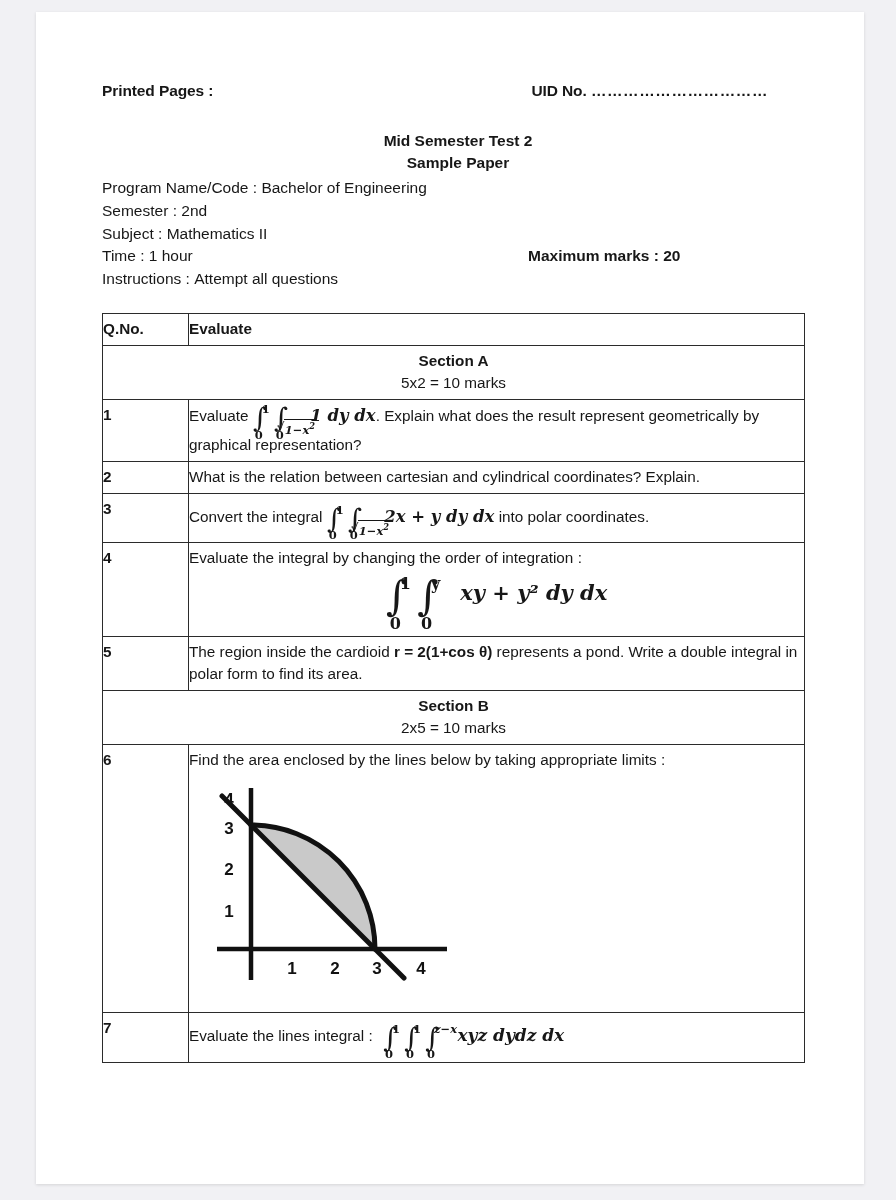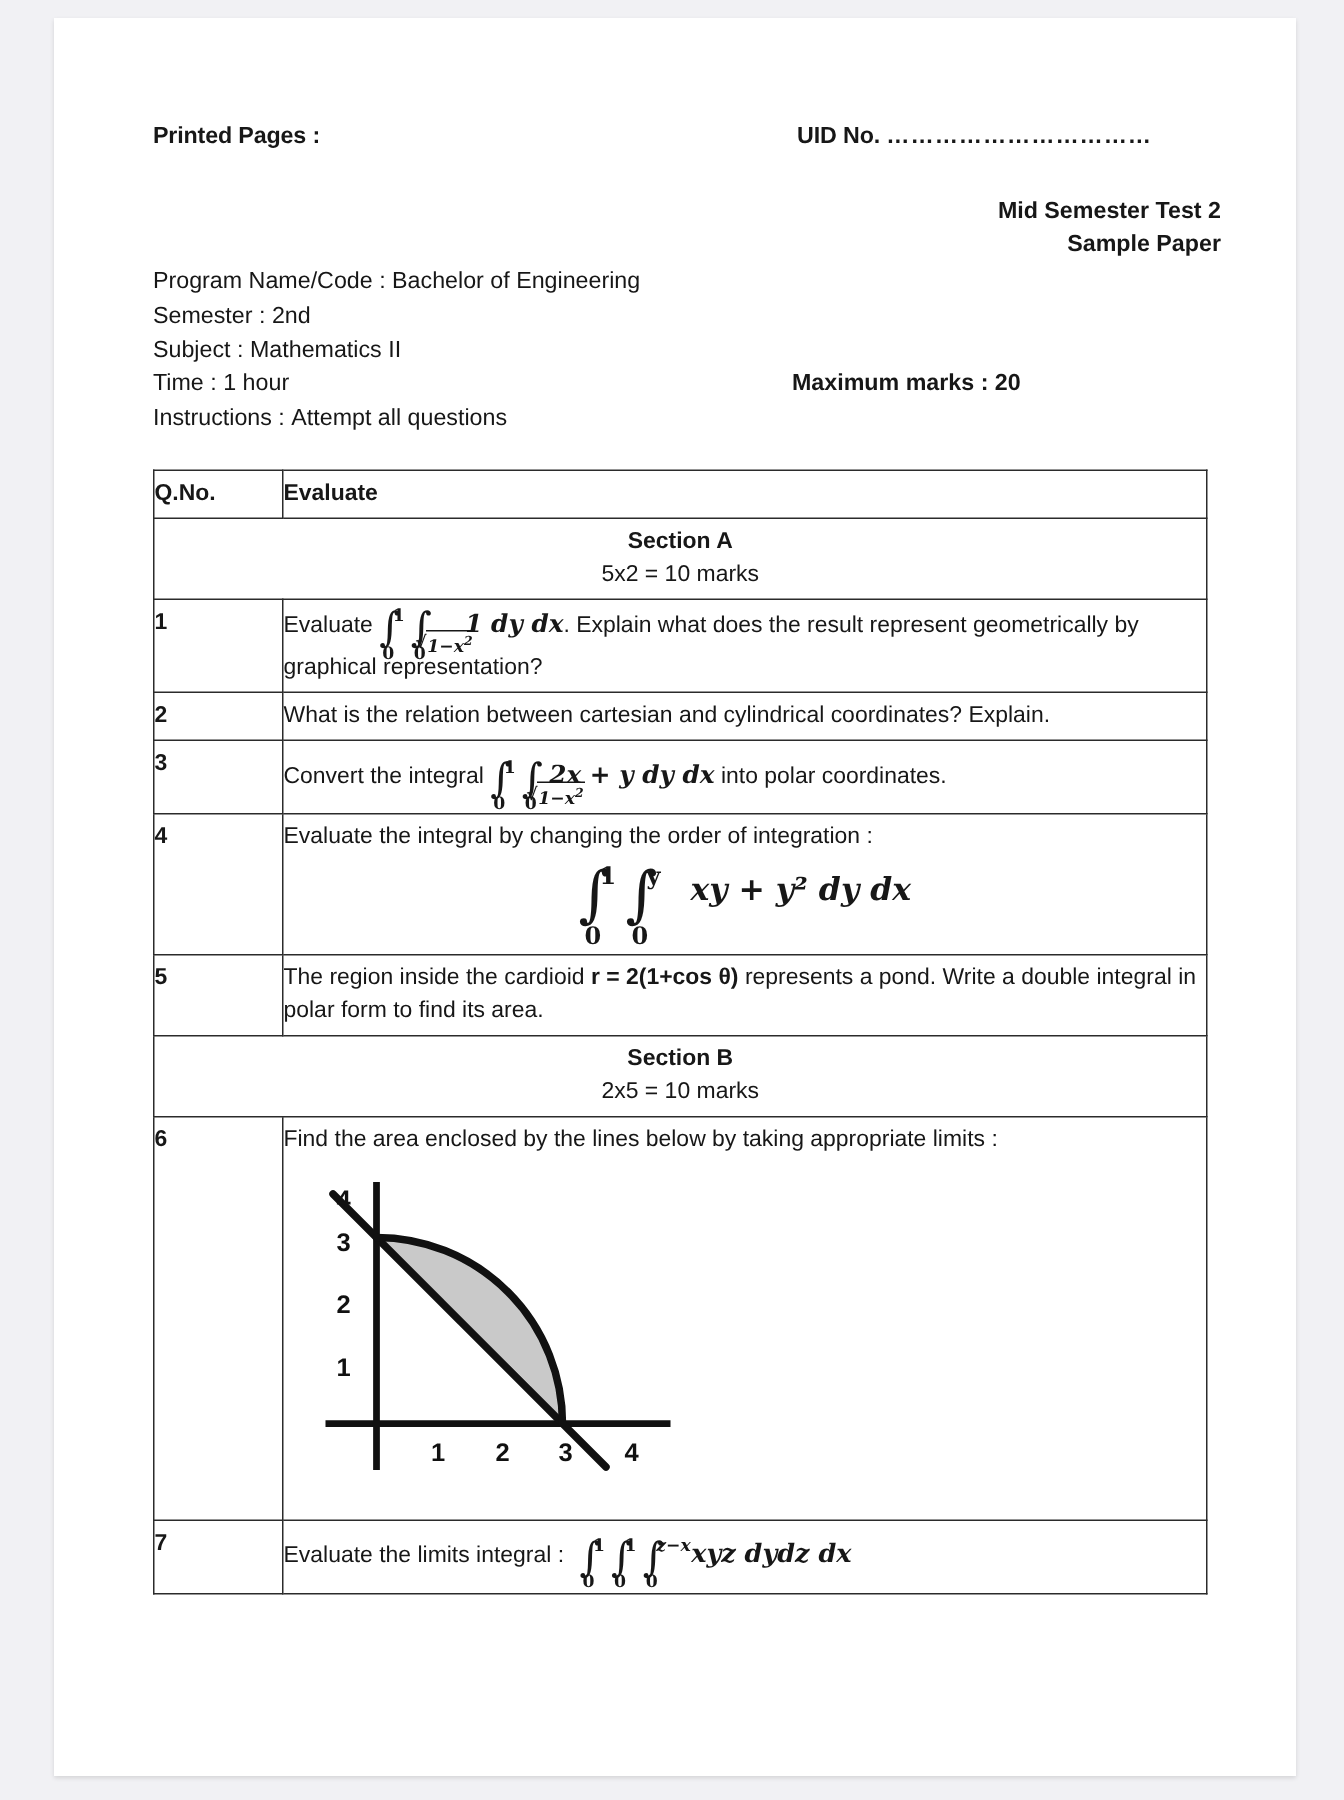--- a/index.html
+++ b/index.html
@@ -37,21 +37,21 @@
     font-size: 15.5px;
     font-weight: bold;
     color: #171717;
     letter-spacing: -0.1px;
   }
   .hdr-row .dots {
     font-weight: bold;
     letter-spacing: 0.6px;
   }
   .title-block {
-    text-align: right;
+    text-align: center;
     margin-top: 30px;
     font-size: 15.5px;
     font-weight: bold;
     color: #171717;
     line-height: 1.42;
   }
   .meta {
     margin-top: 3px;
     font-size: 15.5px;
     color: #171717;
@@ -241,21 +241,21 @@
         <tr>
           <td class="qno">2</td>
           <td class="stmt">What is the relation between cartesian and cylindrical coordinates? Explain.</td>
         </tr>
 
         <tr>
           <td class="qno">3</td>
           <td class="stmt" style="padding-top:11px;padding-bottom:8px;">
             <span>Convert the integral</span>
             <span class="intwrap"><span class="intsym">∫</span><span class="lim-up" style="left:9px;">1</span><span class="lim-lo">0</span></span><span class="intwrap" style="margin-left:7px;"><span class="intsym">∫</span><span class="lim-up" style="left:9px;"><span class="sqrt">1−<i>x</i><span class="sup">2</span></span></span><span class="lim-lo">0</span></span>
-            <span class="math" style="font-size:16.5px;">2x + y  dy dx</span>
+            <span class="math" style="margin-left:18px;font-size:16.5px;">2x + y  dy dx</span>
             <span>into polar coordinates.</span>
           </td>
         </tr>
 
         <tr>
           <td class="qno">4</td>
           <td class="stmt">
             <div>Evaluate the integral by changing the order of integration :</div>
             <div class="centered-math">
               <span class="intwrap"><span class="intsym">∫</span><span class="lim-up" style="left:14px;">1</span><span class="lim-lo" style="left:4px;">0</span></span><span class="intwrap" style="margin-left:10px;"><span class="intsym">∫</span><span class="lim-up" style="left:14px;">y</span><span class="lim-lo" style="left:4px;">0</span></span>
@@ -307,21 +307,21 @@
                 <text x="172" y="194" font-family="Liberation Sans, sans-serif" font-size="17" font-weight="bold" fill="#111" text-anchor="middle">3</text>
                 <text x="216" y="194" font-family="Liberation Sans, sans-serif" font-size="17" font-weight="bold" fill="#111" text-anchor="middle">4</text>
               </svg>
             </div>
           </td>
         </tr>
 
         <tr>
           <td class="qno">7</td>
           <td class="stmt" style="padding-top:10px;padding-bottom:9px;">
-            <span>Evaluate the limits integral :</span>
+            <span>Evaluate the lines integral :</span>
             <span class="intwrap" style="margin-left:6px;"><span class="intsym">∫</span><span class="lim-up" style="left:9px;">1</span><span class="lim-lo">0</span></span><span class="intwrap" style="margin-left:7px;"><span class="intsym">∫</span><span class="lim-up" style="left:9px;">1</span><span class="lim-lo">0</span></span><span class="intwrap" style="margin-left:7px;"><span class="intsym">∫</span><span class="lim-up" style="left:9px;font-style:italic;">z−x</span><span class="lim-lo">0</span></span>
             <span class="math" style="margin-left:14px;font-size:17px;">xyz  dydz dx</span>
           </td>
         </tr>
 
       </tbody>
     </table>
   </div>
 </div>
 

